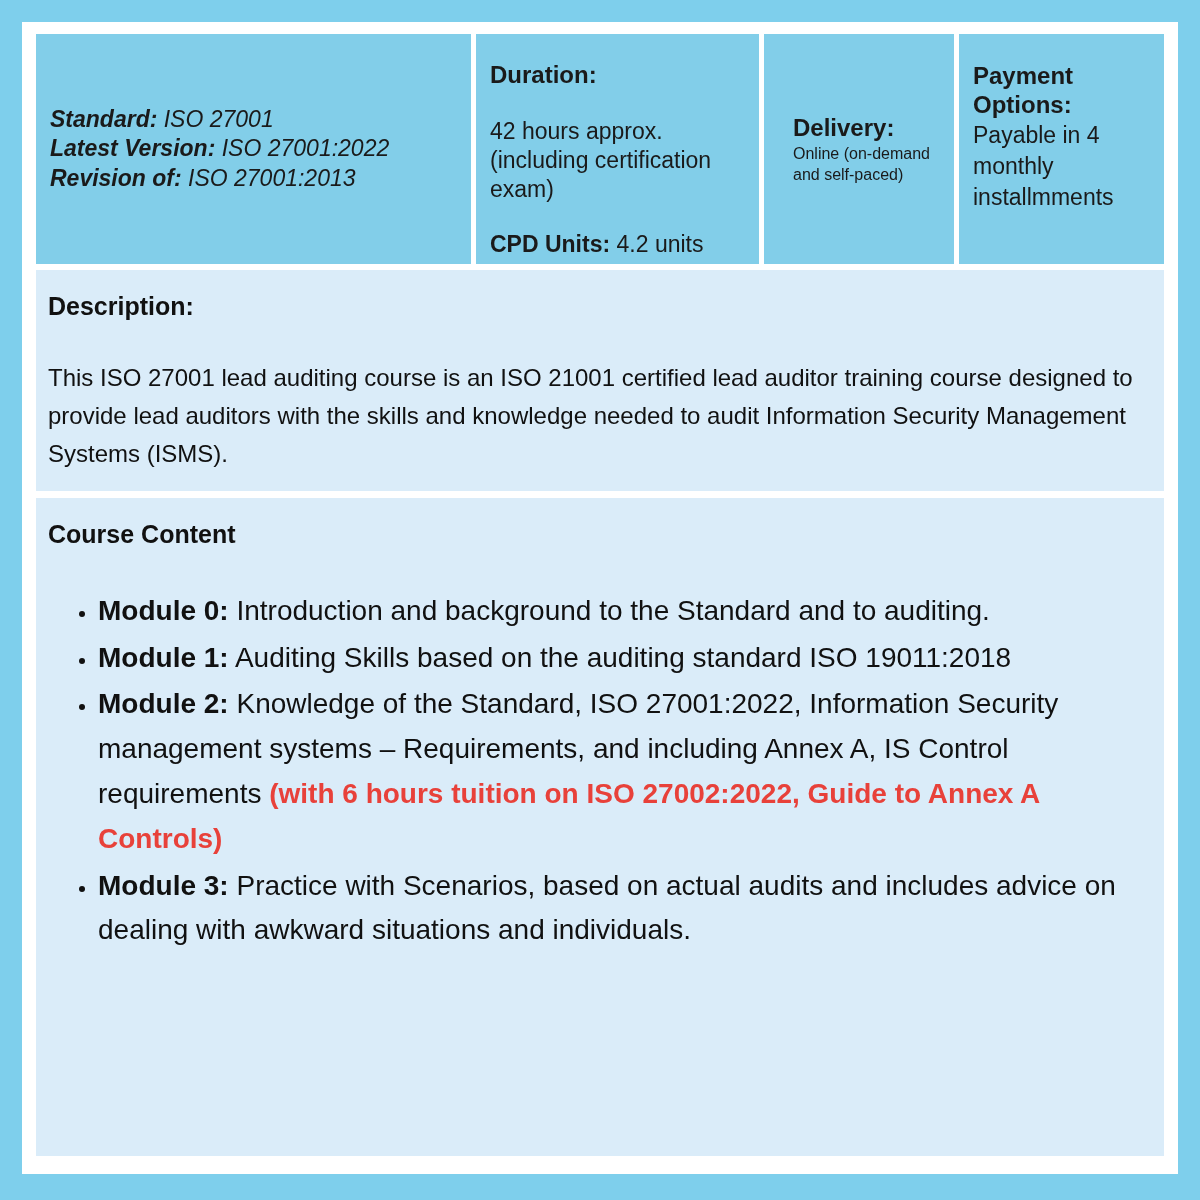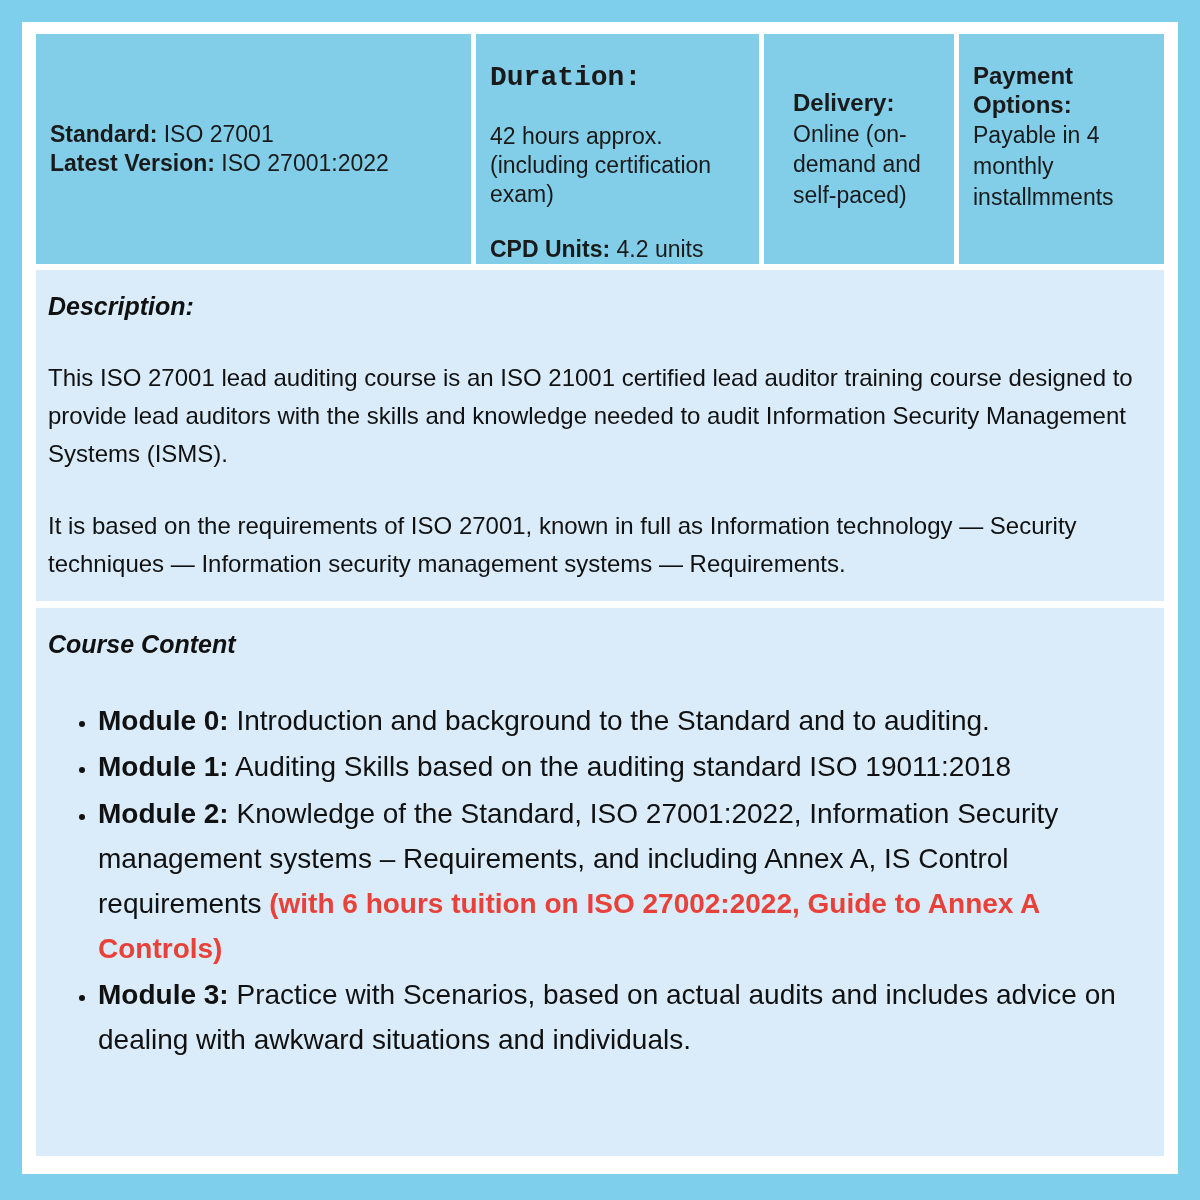--- a/index.html
+++ b/index.html
@@ -54,53 +54,52 @@
     box-sizing: border-box;
     padding: 10px 14px 10px 14px;
     display: flex;
     flex-direction: column;
     justify-content: center;
     font-size: 23px;
     line-height: 1.28;
     color: #1a1a1a;
     overflow: hidden;
   }
-  .hcell.c1 { flex: 0 0 435px; }
+  .hcell.c1 { flex: 0 0 435px; font-style: italic; }
   .hcell.c2 { flex: 0 0 283px; justify-content: flex-start; padding-top: 26px; }
   .hcell.c3 { flex: 0 0 190px; padding-left: 29px; }
   .hcell.c4 { flex: 1 1 auto; justify-content: flex-start; padding-top: 28px; }
 
   .hcell b, .lbl { font-weight: bold; }
   .hline { white-space: nowrap; }
 
-  .c2 .dur-title { font-weight: bold; font-size: 28px; margin-bottom: 26px; font-family: Liberation Mono, monospace; }
+  .c2 .dur-title { font-weight: bold; font-size: 24px; margin-bottom: 26px; }
   .c2 .dur-body { font-size: 23px; line-height: 1.26; }
   .c2 .cpd { font-size: 23px; margin-top: 26px; }
 
   .c3 .d-label { font-weight: bold; font-size: 24px; }
-  .c3 .d-body  { font-size: 23px; line-height: 1.32; }
+  .c3 .d-body  { font-size: 16px; line-height: 1.32; }
 
   .c4 .p-label { font-weight: bold; font-size: 24px; line-height: 1.2; }
   .c4 .p-body  { font-size: 23px; line-height: 1.36; margin-top: 0; }
 
   
   .panel {
     background: #DAECF9;
     box-sizing: border-box;
   }
   .desc-panel {
     margin-top: 6px;
     padding: 22px 12px 18px 12px;
     flex: 0 0 auto;
   }
   .sec-title {
     font-weight: bold;
     font-size: 25px;
     margin: 0 0 0 0;
-    font-style: italic;
   }
   .desc-para {
     font-size: 24px;
     line-height: 1.58;
     margin: 38px 0 0 0;
   }
   .desc-para.second { margin-top: 34px; }
 
   
   .content-panel {
@@ -133,20 +132,24 @@
 
         <div class="hcell c1">
           <div class="hline">
             <span class="lbl">Standard:</span>
             <span>ISO 27001</span>
           </div>
           <div class="hline">
             <span class="lbl">Latest Version:</span>
             <span>ISO 27001:2022</span>
           </div>
+          <div class="hline">
+            <span class="lbl">Revision of:</span>
+            <span>ISO 27001:2013</span>
+          </div>
         </div>
 
         <div class="hcell c2">
           <div class="dur-title">Duration:</div>
           <div class="dur-body">42 hours approx. (including certification exam)</div>
           <div class="cpd">
             <span class="lbl">CPD Units:</span>
             <span>4.2 units</span>
           </div>
         </div>
@@ -159,21 +162,20 @@
         <div class="hcell c4">
           <div class="p-label">Payment Options:</div>
           <div class="p-body">Payable in 4 monthly installmments</div>
         </div>
 
       </div>
 
       <div class="panel desc-panel">
         <div class="sec-title">Description:</div>
         <p class="desc-para">This ISO 27001 lead auditing course is an ISO 21001 certified lead auditor training course designed to provide lead auditors with the skills and knowledge needed to audit Information Security Management Systems (ISMS).</p>
-        <p class="desc-para second">It is based on the requirements of ISO 27001, known in full as Information technology — Security techniques — Information security management systems — Requirements.</p>
       </div>
 
       <div class="panel content-panel">
         <div class="sec-title">Course Content</div>
         <ul class="modules">
           <li>
             <span class="mod-name">Module 0:</span><span class="mod-text"> Introduction and background to the Standard and to auditing.</span><span class="mod-note"></span>
           </li>
           <li>
             <span class="mod-name">Module 1:</span><span class="mod-text"> Auditing Skills based on the auditing standard ISO 19011:2018</span><span class="mod-note"></span>

